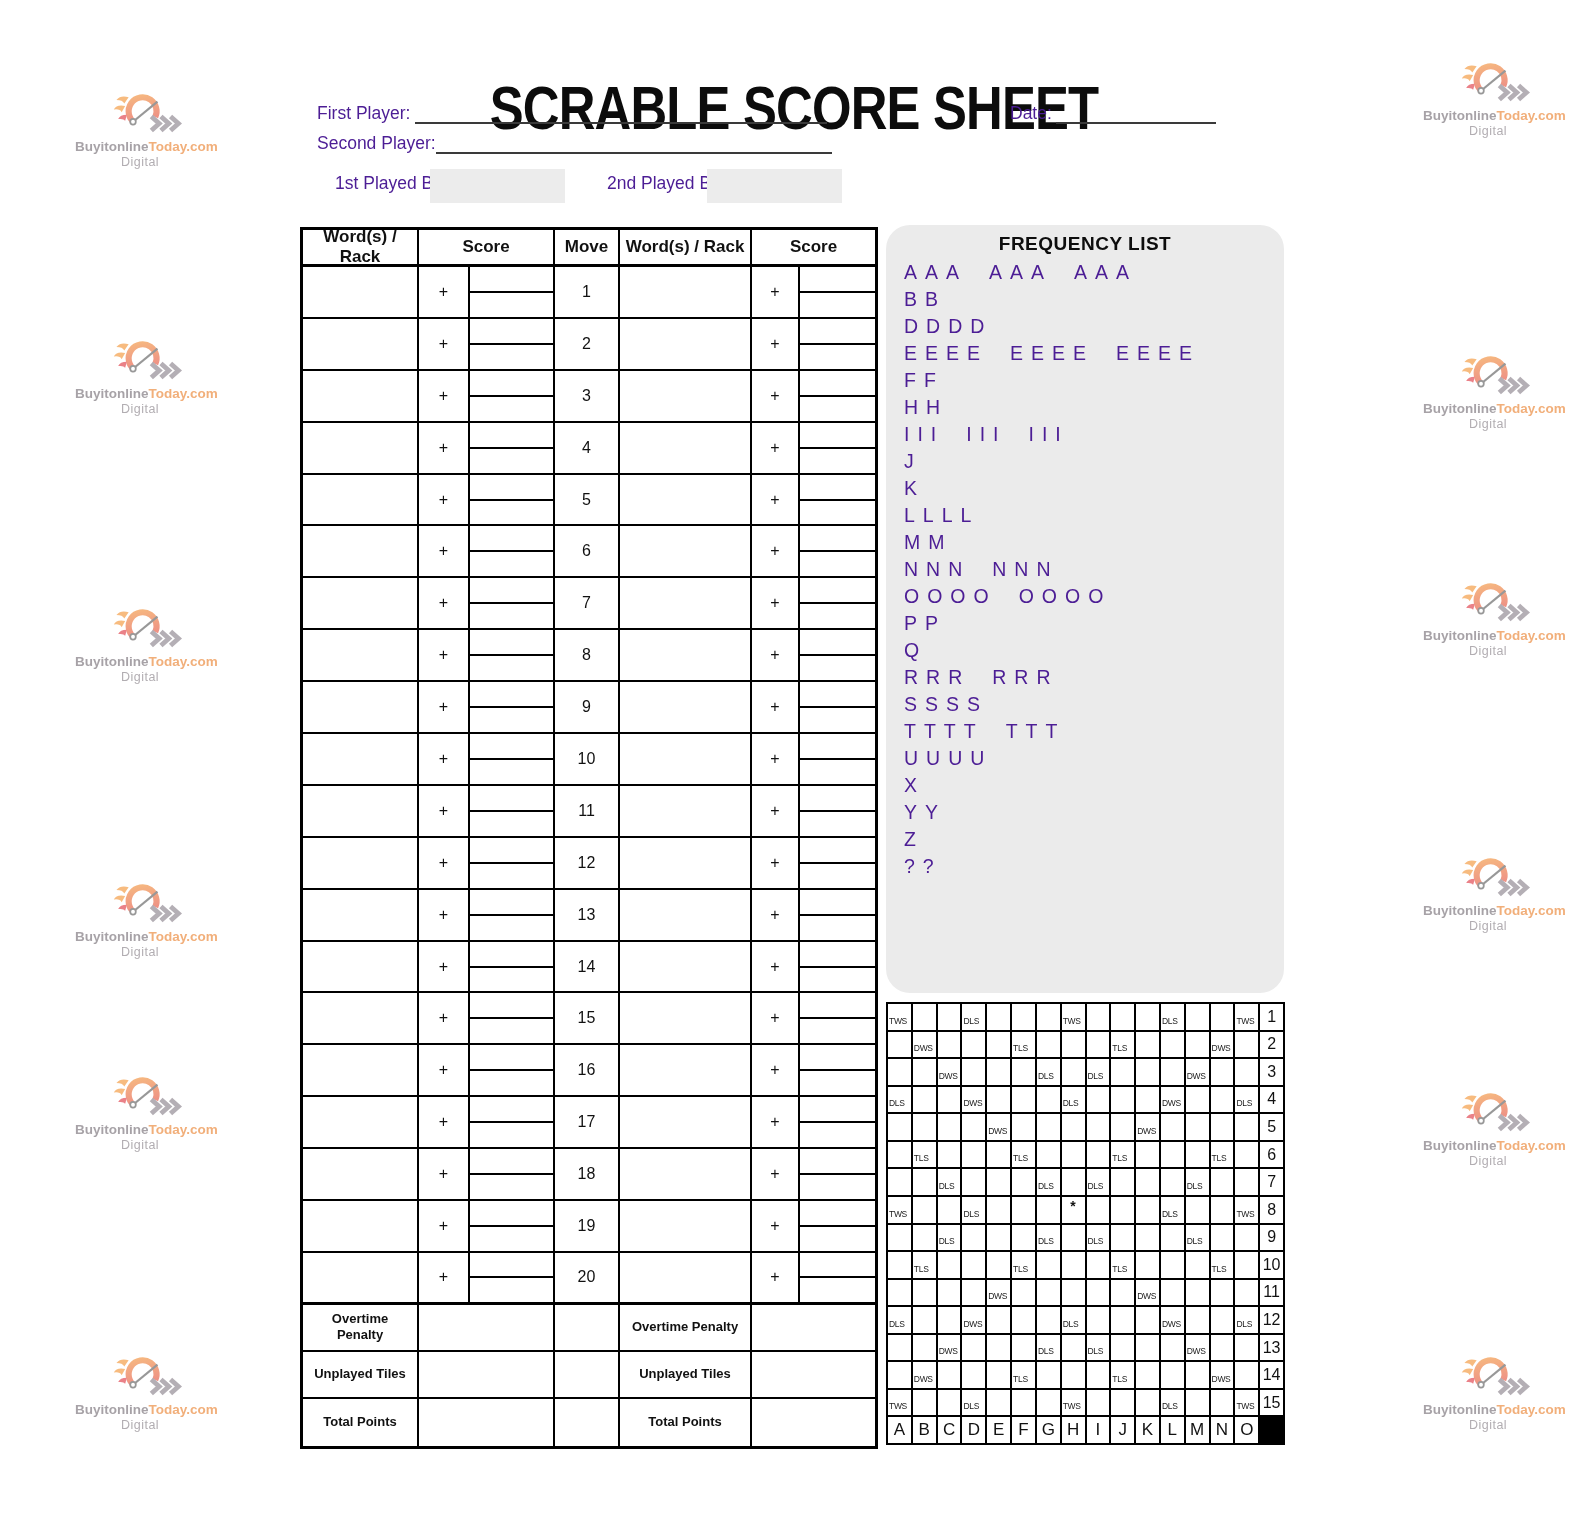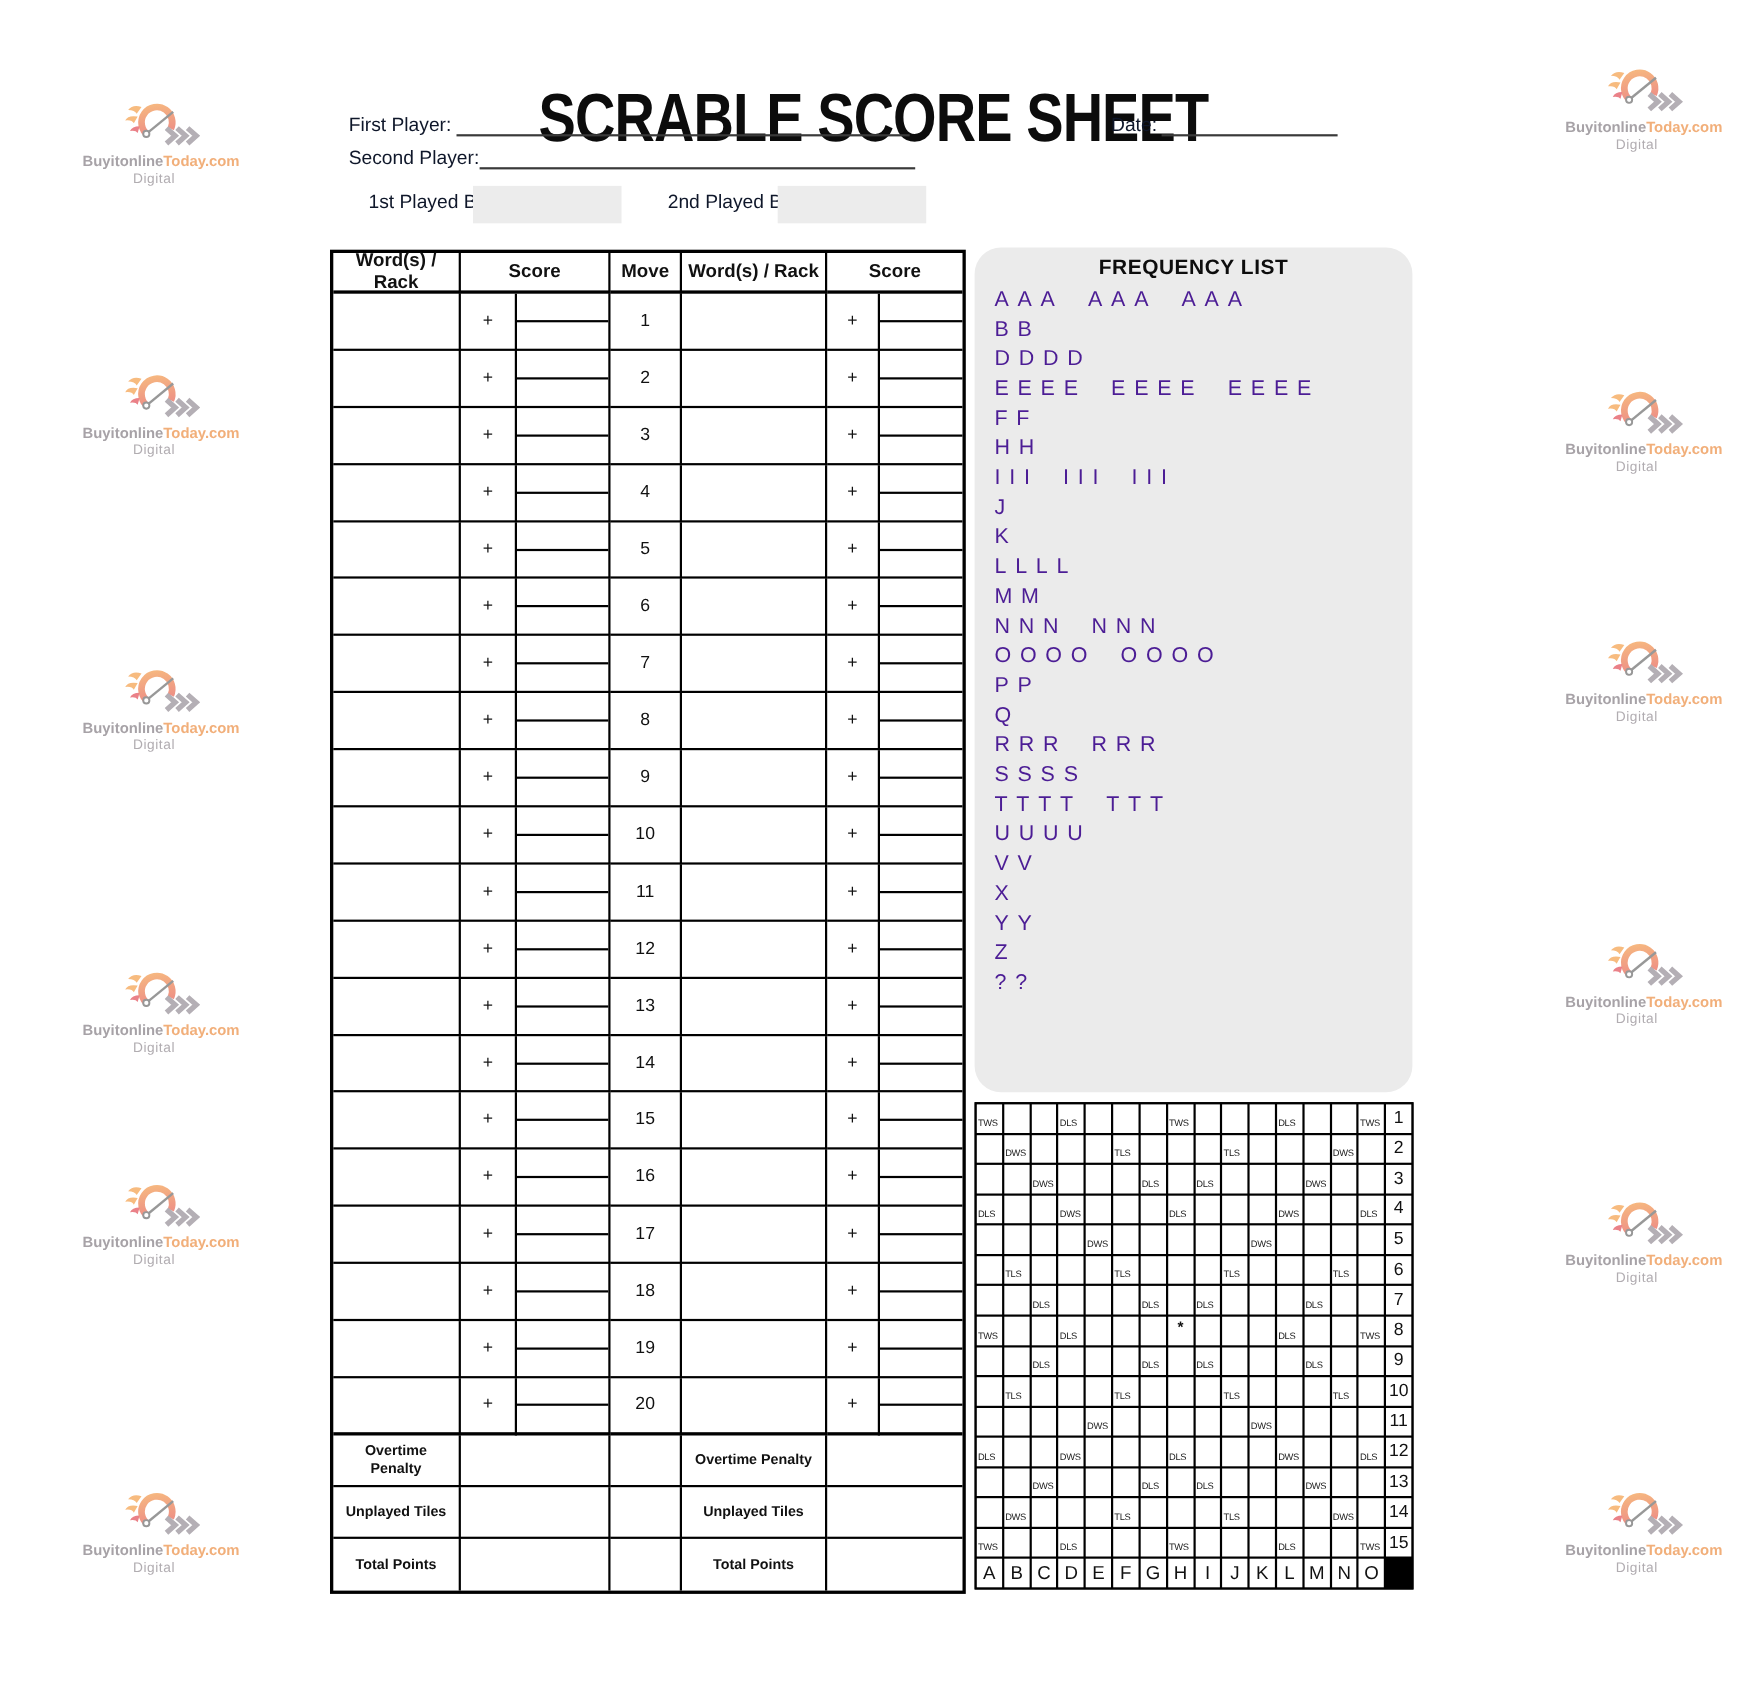--- a/index.html
+++ b/index.html
@@ -3,21 +3,21 @@
 <meta charset="utf-8">
 <style>
   html,body{margin:0;padding:0;background:#fff;}
   .page{position:relative;width:1588px;height:1531px;background:#fff;overflow:hidden;
         font-family:"Liberation Sans", sans-serif;color:#111;}
 
   
   .title{position:absolute;top:30px;left:50%;transform:translateX(-50%) scaleX(0.82);
          transform-origin:center top;font-size:62px;font-weight:900;letter-spacing:-1px;
          white-space:nowrap;color:#0c0c0c;}
-  .flabel{position:absolute;font-size:17.5px;color:#0f172a;white-space:nowrap;}
+  .flabel{position:absolute;font-size:17.5px;color:#4c1d95;white-space:nowrap;}
   .fline{position:absolute;height:0;border-bottom:2px solid #3a3a3a;}
   .blankbox{position:absolute;background:#ececec;}
 
   
   .score-table{position:absolute;left:300px;top:227px;
                display:grid;
                grid-template-columns:116px 51px 85px 65px 132px 48px 75px;
                grid-template-rows:37px repeat(20,51.9px) repeat(3,47px);
                border:3px solid #000;background:#fff;}
   .tcell{border-right:2px solid #000;border-bottom:2px solid #000;
@@ -343,21 +343,20 @@
         <div class="freq-row"><span class="freq-group">LLLL</span></div>
         <div class="freq-row"><span class="freq-group">MM</span></div>
         <div class="freq-row"><span class="freq-group">NNN</span><span class="freq-group">NNN</span></div>
         <div class="freq-row"><span class="freq-group">OOOO</span><span class="freq-group">OOOO</span></div>
         <div class="freq-row"><span class="freq-group">PP</span></div>
         <div class="freq-row"><span class="freq-group">Q</span></div>
         <div class="freq-row"><span class="freq-group">RRR</span><span class="freq-group">RRR</span></div>
         <div class="freq-row"><span class="freq-group">SSSS</span></div>
         <div class="freq-row"><span class="freq-group">TTTT</span><span class="freq-group">TTT</span></div>
         <div class="freq-row"><span class="freq-group">UUUU</span></div>
-        <div class="freq-row"><span class="freq-group">VV</span></div>
         <div class="freq-row"><span class="freq-group">X</span></div>
         <div class="freq-row"><span class="freq-group">YY</span></div>
         <div class="freq-row"><span class="freq-group">Z</span></div>
         <div class="freq-row"><span class="freq-group">??</span></div>
       </div>
   </div>
 
   <div class="board">
       <div class="bcell bpremium">TWS</div>
       <div class="bcell"></div>

